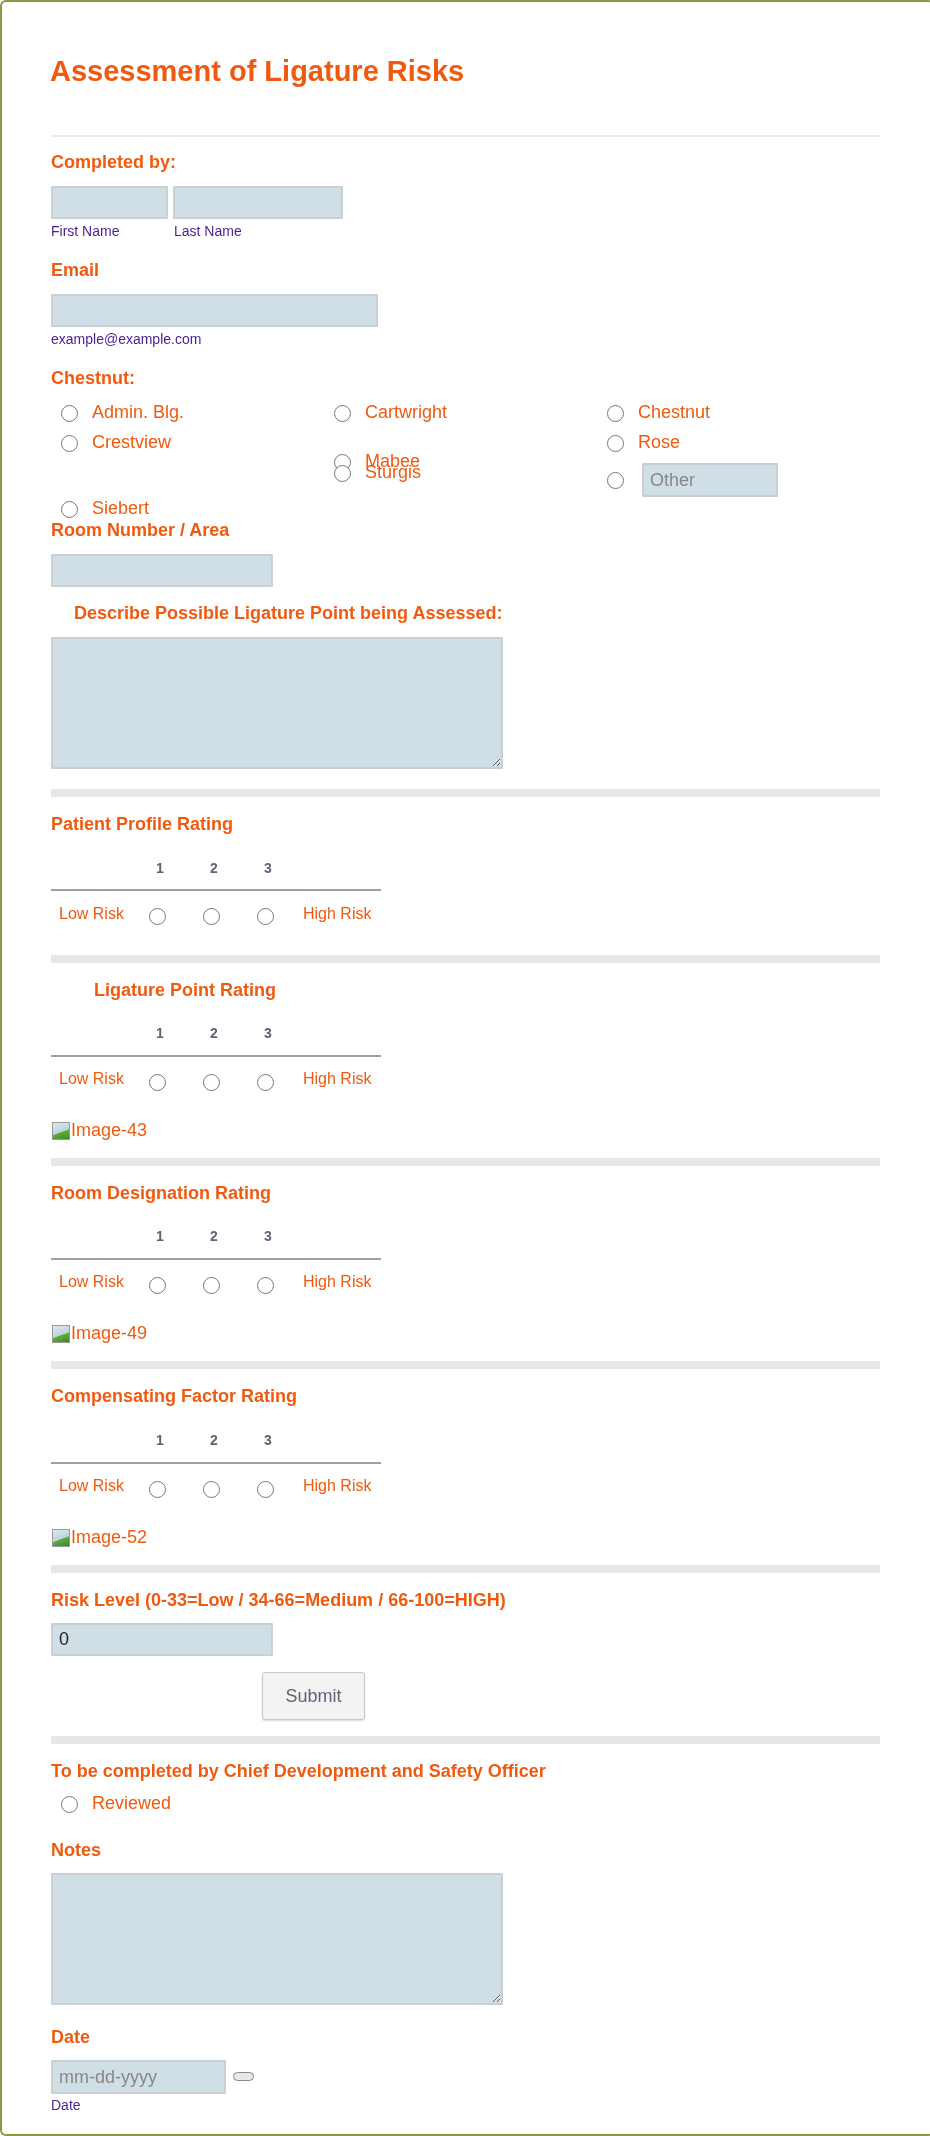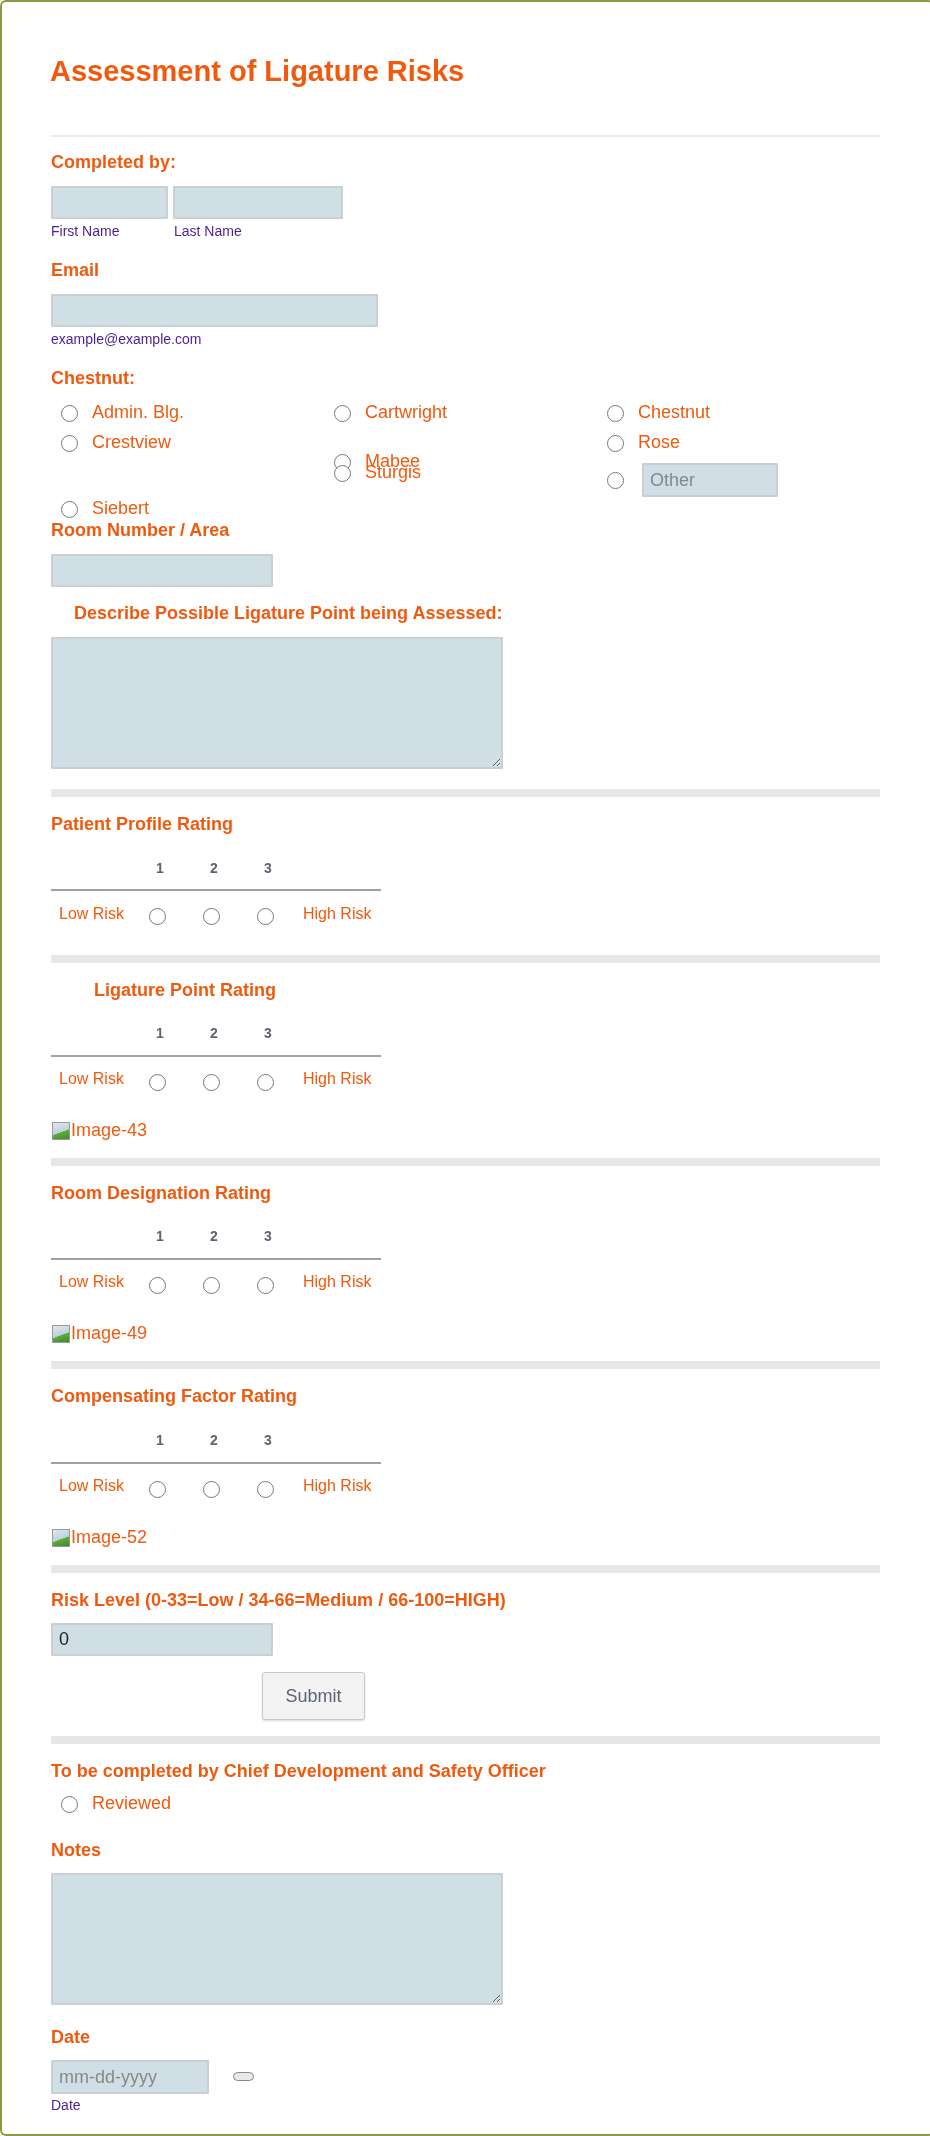--- a/index.html
+++ b/index.html
@@ -190,15 +190,15 @@
 <div class="abs label" style="left:51px;top:1761px;">To be completed by Chief Development and Safety Officer</div>
 <div class="abs" style="left:61px;top:1796px;">
   <span class="radio"></span>
   <span class="opt-label" style="position:absolute;left:31px;top:-3px;">Reviewed</span>
 </div>
 
 <div class="abs label" style="left:51px;top:1840px;">Notes</div>
 <textarea class="abs input" style="left: 51px; top: 1873px; width: 452px; height: 132px;"></textarea>
 
 <div class="abs label" style="left:51px;top:2027px;">Date</div>
-<input class="abs input" style="left: 51px; top: 2060px; width: 158px; height: 34px;" placeholder="mm-dd-yyyy">
+<input class="abs input" style="left: 51px; top: 2060px; width: 175px; height: 34px;" placeholder="mm-dd-yyyy">
 <div class="abs cal-btn"></div>
 <div class="abs sublabel" style="left:51px;top:2097px;">Date</div>
 
 </body></html>

